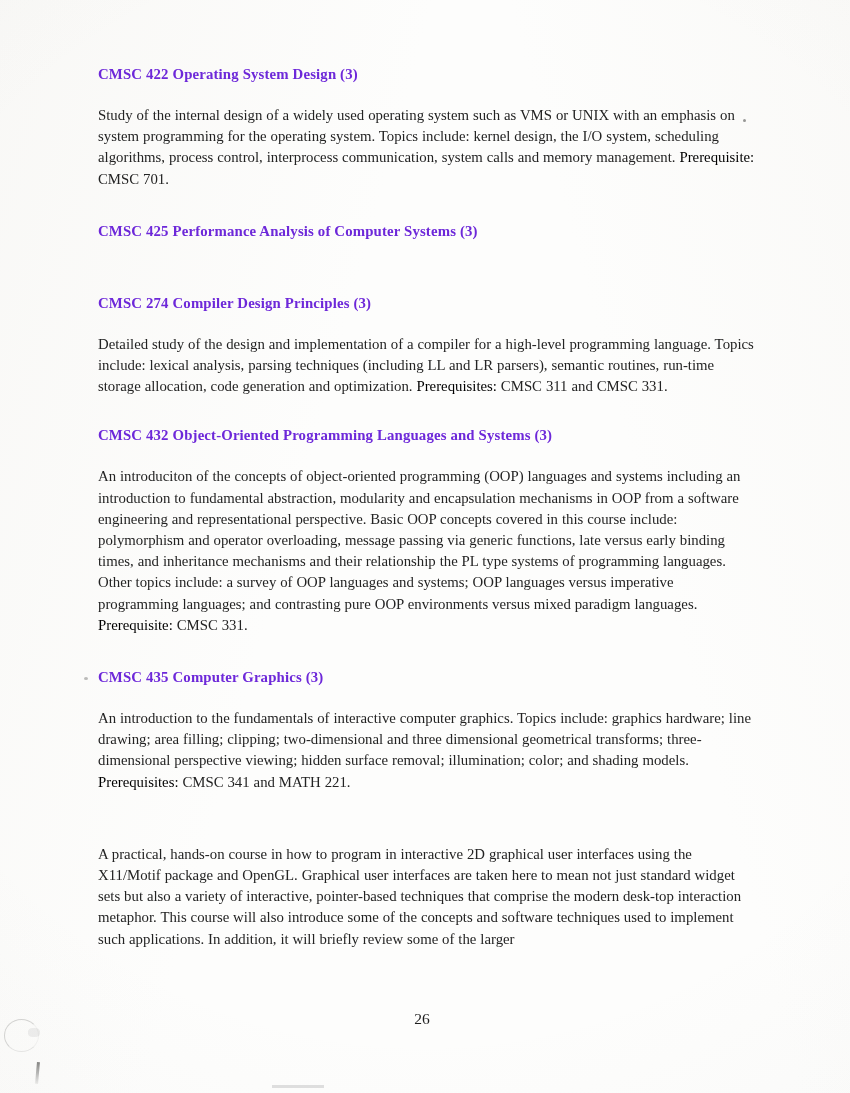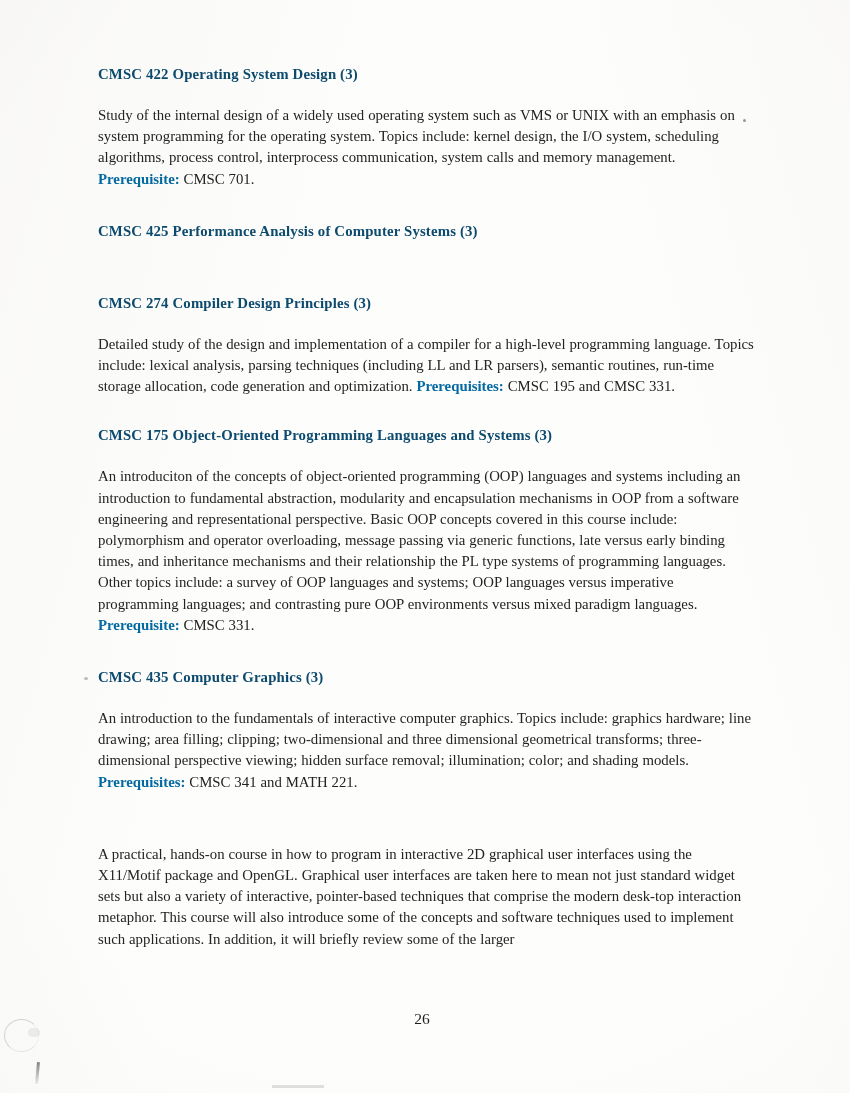--- a/index.html
+++ b/index.html
@@ -33,33 +33,33 @@
     left: 98px;
     top: 64px;
     width: 660px;
   }
   .course { margin: 0 0 0 0; }
   .course-heading {
     font-weight: bold;
     font-size: 14.8px;
     line-height: 20px;
     letter-spacing: 0.15px;
-    color: #0c4a6e;
+    color: #6d28d9;
     margin: 0;
     white-space: nowrap;
   }
   .course-desc {
     font-size: 14.8px;
     line-height: 21.2px;
     text-align: left;
     color: #232323;
     margin: 0;
     word-spacing: 0.2px;
   }
-  .course-desc b { font-weight: bold; color: #0369a1; }
+  .course-desc b { font-weight: normal; color: #000000; }
   .spacer-heading-to-desc { height: 21px; }
   .spacer-between-courses { height: 31px; }
   .spacer-432 { height: 28px; }
   .spacer-435 { height: 31px; }
   .spacer-437 { height: 30px; }
 
   .page-number {
     position: absolute;
     left: 0;
     right: 6px;
@@ -152,27 +152,27 @@
     <div class="course">
       <p class="course-heading">CMSC 425 Performance Analysis of Computer Systems (3)</p>
       <div class="spacer-heading-to-desc"></div>
     </div>
 
     <div class="spacer-between-courses"></div>
 
     <div class="course">
       <p class="course-heading">CMSC 274 Compiler Design Principles (3)</p>
       <div class="spacer-heading-to-desc"></div>
-      <p class="course-desc"><span>Detailed study of the design and implementation of a compiler for a  high-level programming language.  Topics include: lexical analysis,  parsing techniques (including LL and LR parsers), semantic routines, run-time storage allocation, code generation and optimization.  </span><b>Prerequisites:</b><span>  CMSC 195 and CMSC 331.</span></p>
+      <p class="course-desc"><span>Detailed study of the design and implementation of a compiler for a  high-level programming language.  Topics include: lexical analysis,  parsing techniques (including LL and LR parsers), semantic routines, run-time storage allocation, code generation and optimization.  </span><b>Prerequisites:</b><span>  CMSC 311 and CMSC 331.</span></p>
     </div>
 
     <div class="spacer-432"></div>
 
     <div class="course">
-      <p class="course-heading">CMSC 175 Object-Oriented Programming Languages and Systems (3)</p>
+      <p class="course-heading">CMSC 432 Object-Oriented Programming Languages and Systems (3)</p>
       <div class="spacer-heading-to-desc"></div>
       <p class="course-desc"><span>An introduciton of the concepts of object-oriented programming (OOP) languages and systems including an introduction to fundamental abstraction, modularity and encapsulation mechanisms in OOP from a software engineering and representational perspective.  Basic OOP concepts covered in this course include:  polymorphism and operator overloading, message  passing  via  generic functions, late versus early binding times, and inheritance mechanisms and their relationship the PL type systems of programming languages.  Other topics include: a survey of OOP languages and systems; OOP languages versus imperative programming languages; and contrasting pure OOP environments versus mixed paradigm languages.  </span><b>Prerequisite:</b><span>  CMSC 331.</span></p>
     </div>
 
     <div class="spacer-435"></div>
 
     <div class="course">
       <p class="course-heading">CMSC 435 Computer Graphics (3)</p>
       <div class="spacer-heading-to-desc"></div>
       <p class="course-desc"><span>An introduction to the fundamentals of interactive computer graphics.  Topics include: graphics hardware; line drawing; area filling; clipping; two-dimensional and three dimensional geometrical transforms; three-dimensional perspective viewing; hidden surface removal; illumination; color; and shading models.  </span><b>Prerequisites:</b><span>  CMSC 341 and MATH 221.</span></p>

